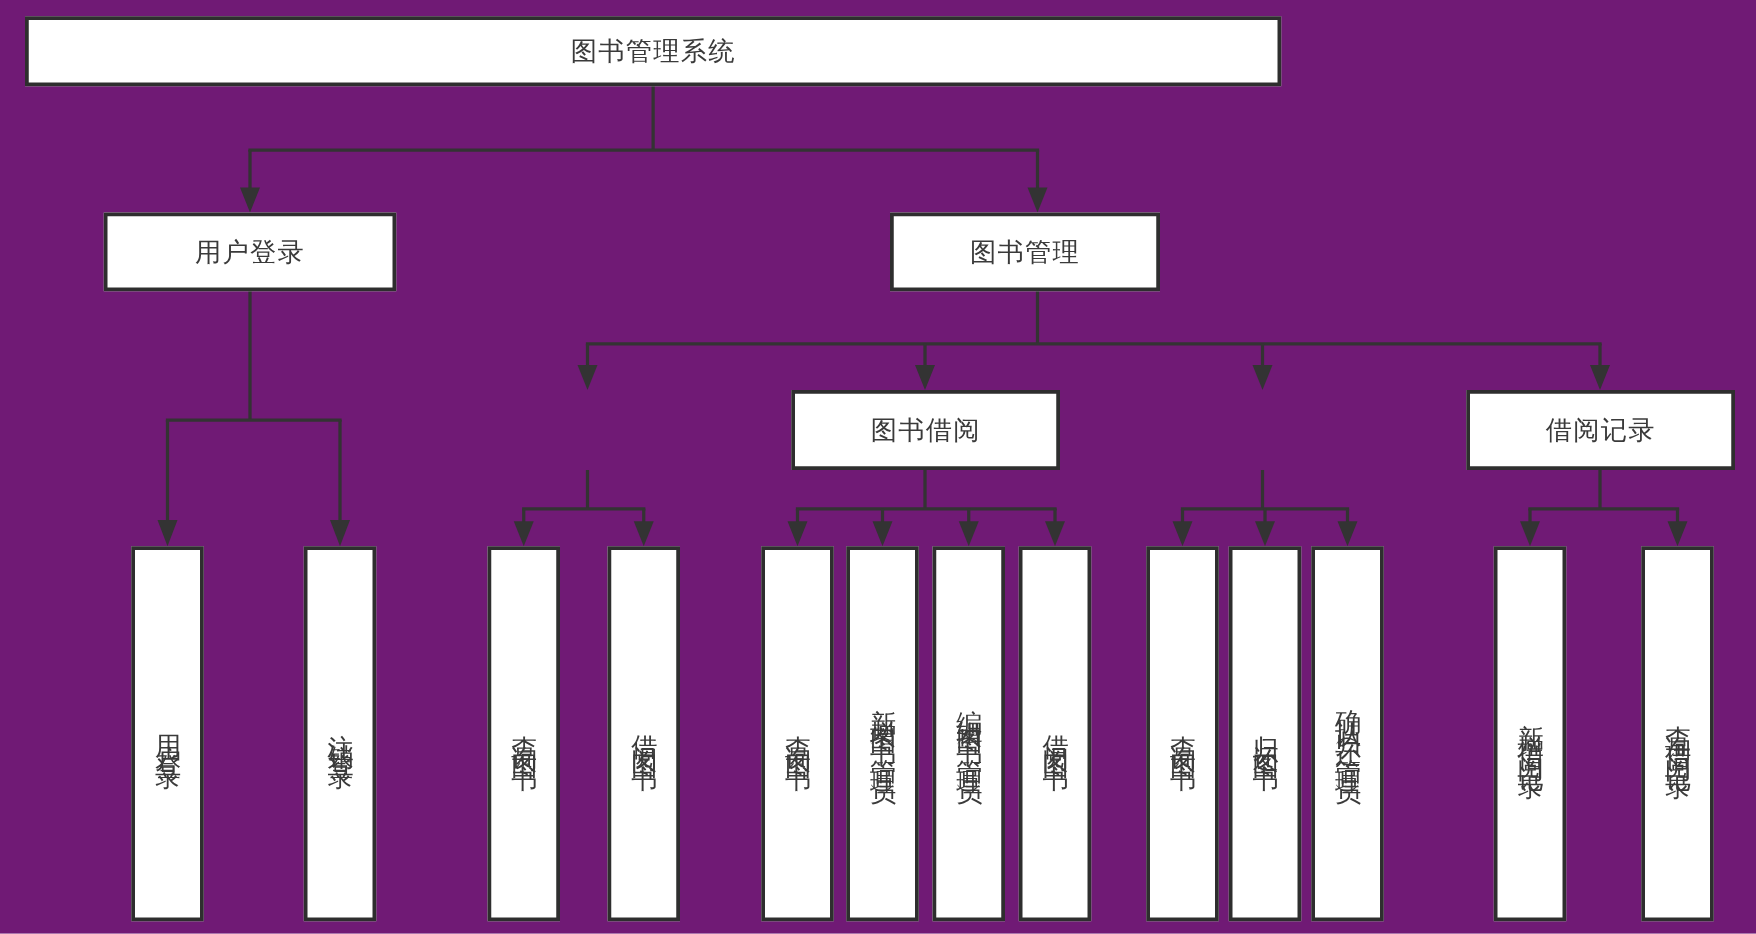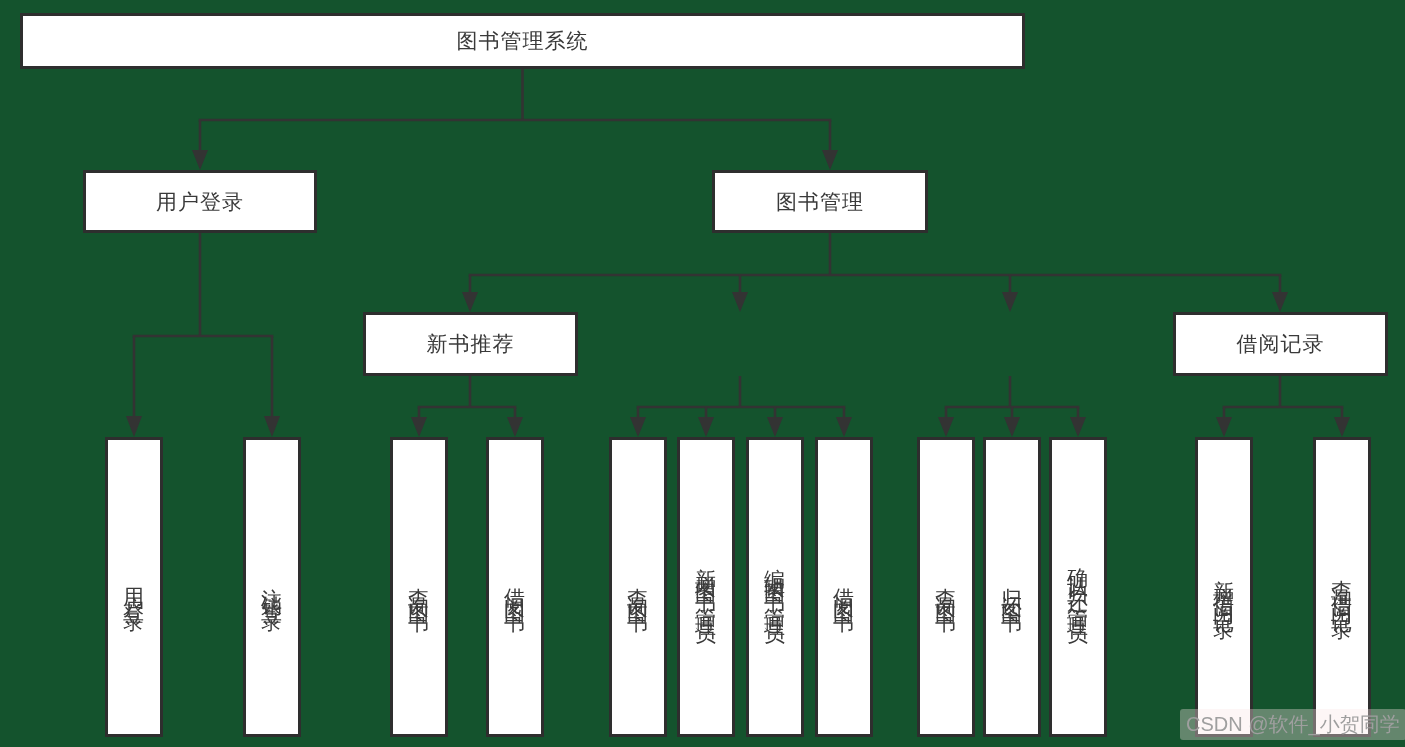--- a/index.html
+++ b/index.html
@@ -5,21 +5,21 @@
   html, body {
     margin: 0;
     padding: 0;
     background: #ffffff;
     font-family: "Liberation Sans", "DejaVu Sans", sans-serif;
   }
   .canvas {
     position: relative;
     width: 1405px;
     height: 747px;
-    background: #14532d;
+    background: #701a75;
     overflow: hidden;
   }
   svg.connectors {
     position: absolute;
     left: 0; top: 0;
     width: 1405px;
     height: 747px;
   }
   svg.connectors line { stroke: #333333; stroke-width: 2.6; }
   svg.connectors polygon { fill: #333333; }
@@ -128,22 +128,22 @@
     <span class="hlabel">图书管理系统</span>
   </div>
 
   <div class="box" style="left:83px; top:170px; width:234px; height:63px;">
     <span class="hlabel">用户登录</span>
   </div>
   <div class="box" style="left:712px; top:170px; width:216px; height:63px;">
     <span class="hlabel">图书管理</span>
   </div>
 
-  <div class="box" style="left:363px; top:312px; width:215px; height:64px;">
-    <span class="hlabel">新书推荐</span>
+  <div class="box" style="left:633px; top:312px; width:215px; height:64px;">
+    <span class="hlabel">图书借阅</span>
   </div>
   <div class="box" style="left:1173px; top:312px; width:215px; height:64px;">
     <span class="hlabel">借阅记录</span>
   </div>
 
   <div class="box" style="left:105px; top:437px; width:58px; height:300px;">
     <span class="vlabel">用户登录</span>
   </div>
   <div class="box" style="left:243px; top:437px; width:58px; height:300px;">
     <span class="vlabel">注销登录</span>
@@ -179,15 +179,14 @@
     <span class="vlabel">确认归还（管理员）</span>
   </div>
 
   <div class="box" style="left:1195px; top:437px; width:58px; height:300px;">
     <span class="vlabel">新增借阅记录</span>
   </div>
   <div class="box" style="left:1313px; top:437px; width:58px; height:300px;">
     <span class="vlabel">查询借阅记录</span>
   </div>
 
-  <div class="watermark">CSDN @软件_小贺同学</div>
 
 </div>
 
 </body></html>

